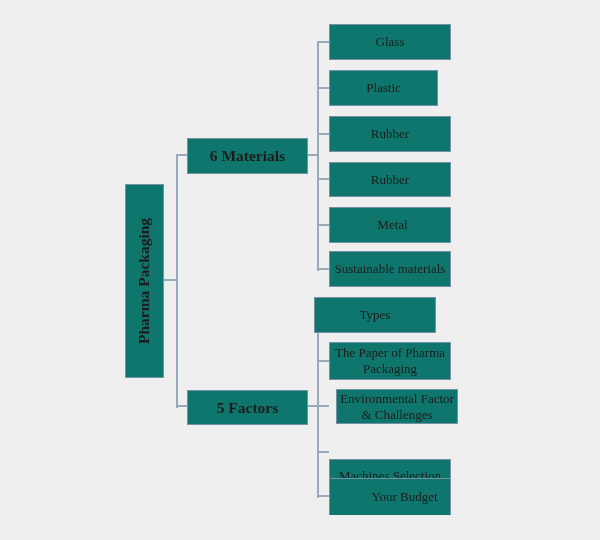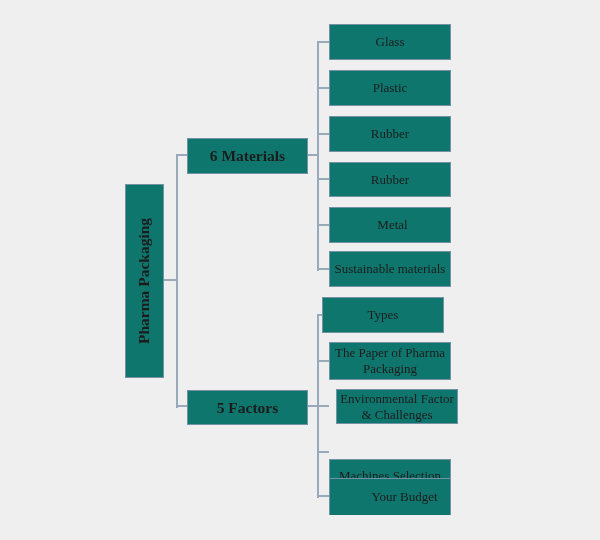--- a/index.html
+++ b/index.html
@@ -84,25 +84,25 @@
   <div class="line h" style="left:319px; top:495px; width:10px;"></div>
 
   <div class="node root" style="left:125px; top:184px;">
     <span class="vert-label">Pharma Packaging</span>
   </div>
 
   <div class="node parent" style="left:187px; top:138px; width:121px; height:36px;">6 Materials</div>
   <div class="node parent" style="left:187px; top:390px; width:121px; height:35px;">5 Factors</div>
 
   <div class="node leaf" style="left:329px; top:24px;  width:122px; height:36px;">Glass</div>
-  <div class="node leaf" style="left:329px; top:70px;  width:122px; height:36px;">Plastic</div>
+  <div class="node leaf" style="left:329px; top:70px;  width:109px; height:36px;">Plastic</div>
   <div class="node leaf" style="left:329px; top:116px; width:122px; height:36px;">Rubber</div>
   <div class="node leaf" style="left:329px; top:162px; width:122px; height:35px;">Rubber</div>
   <div class="node leaf" style="left:329px; top:207px; width:122px; height:36px;padding-left:8px;">Metal</div>
   <div class="node leaf" style="left:329px; top:251px; width:122px; height:36px;">Sustainable materials</div>
 
-  <div class="node leaf" style="left:322px; top:297px; width:122px; height:36px;">Types</div>
+  <div class="node leaf" style="left:314px; top:297px; width:122px; height:36px;">Types</div>
   <div class="node leaf" style="left:329px; top:342px; width:122px; height:38px;">The Paper of Pharma Packaging</div>
   <div class="node leaf" style="left:336px; top:389px; width:122px; height:35px;">Environmental Factor &amp; Challenges</div>
   <div class="node leaf" style="left:329px; top:435px; width:122px; height:34px;margin-top:24px;">Machines Selection</div>
   <div class="node leaf cut-bottom" style="left:329px; top:478px; width:122px; height:37px;">Your Budget</div>
 
 </div>
 
 </body></html>

